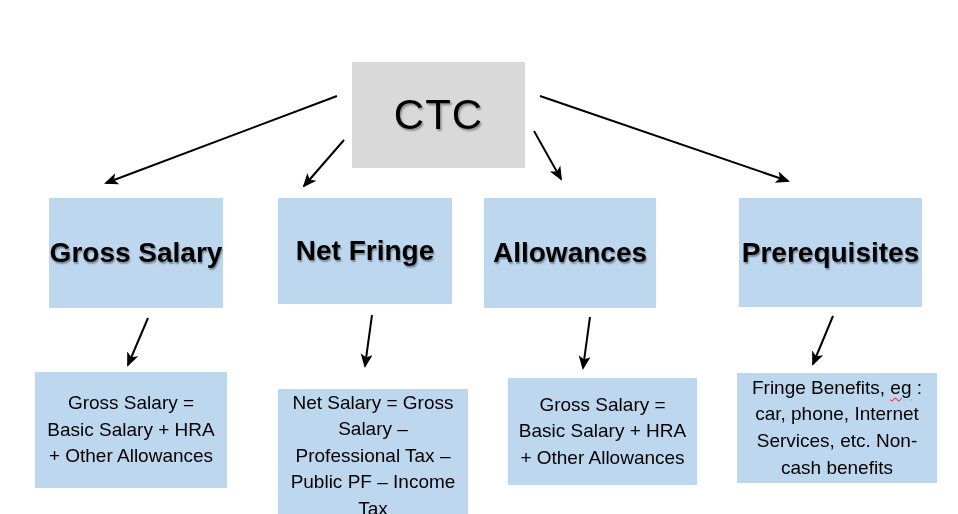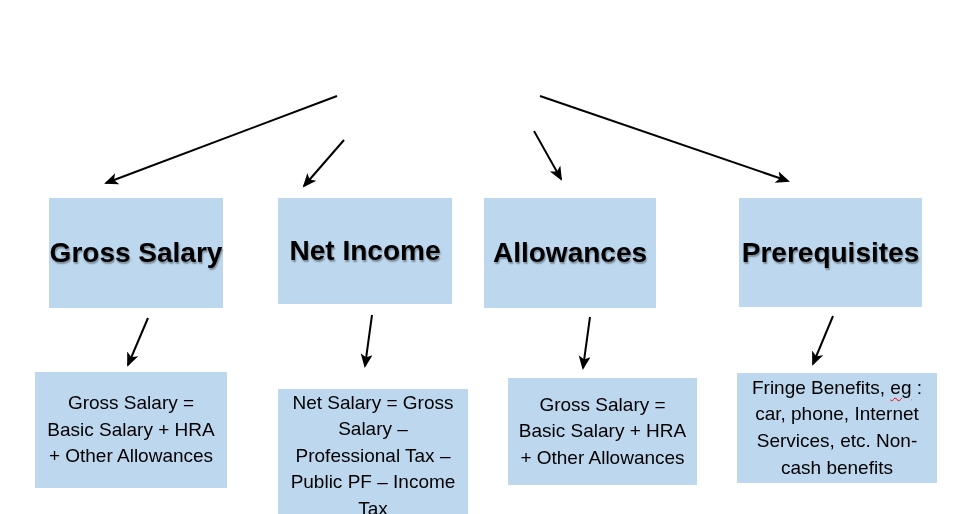--- a/index.html
+++ b/index.html
@@ -93,27 +93,30 @@
   <line x1="337" y1="96" x2="106" y2="183" marker-end="url(#arrowhead)"></line>
       <line x1="344" y1="140" x2="304" y2="186" marker-end="url(#arrowhead)"></line>
       <line x1="534" y1="131" x2="561" y2="179" marker-end="url(#arrowhead)"></line>
       <line x1="540" y1="96" x2="788" y2="181" marker-end="url(#arrowhead)"></line>
       <line x1="148" y1="318" x2="128" y2="365" marker-end="url(#arrowhead)"></line>
       <line x1="372" y1="315" x2="365" y2="366" marker-end="url(#arrowhead)"></line>
       <line x1="590" y1="317" x2="583" y2="368" marker-end="url(#arrowhead)"></line>
       <line x1="833" y1="316" x2="813" y2="364" marker-end="url(#arrowhead)"></line>
     </svg>
 
+  <div class="box root-box">
+    <span class="root-label">CTC</span>
+  </div>
 
   <div class="box cat-box cat-gross">
     <span class="cat-label">Gross Salary</span>
   </div>
 
   <div class="box cat-box cat-net">
-    <span class="cat-label">Net Income</span>
+    <span class="cat-label">Net Fringe</span>
   </div>
 
   <div class="box cat-box cat-allow">
     <span class="cat-label">Allowances</span>
   </div>
 
   <div class="box cat-box cat-prereq">
     <span class="cat-label">Prerequisites</span>
   </div>
 

